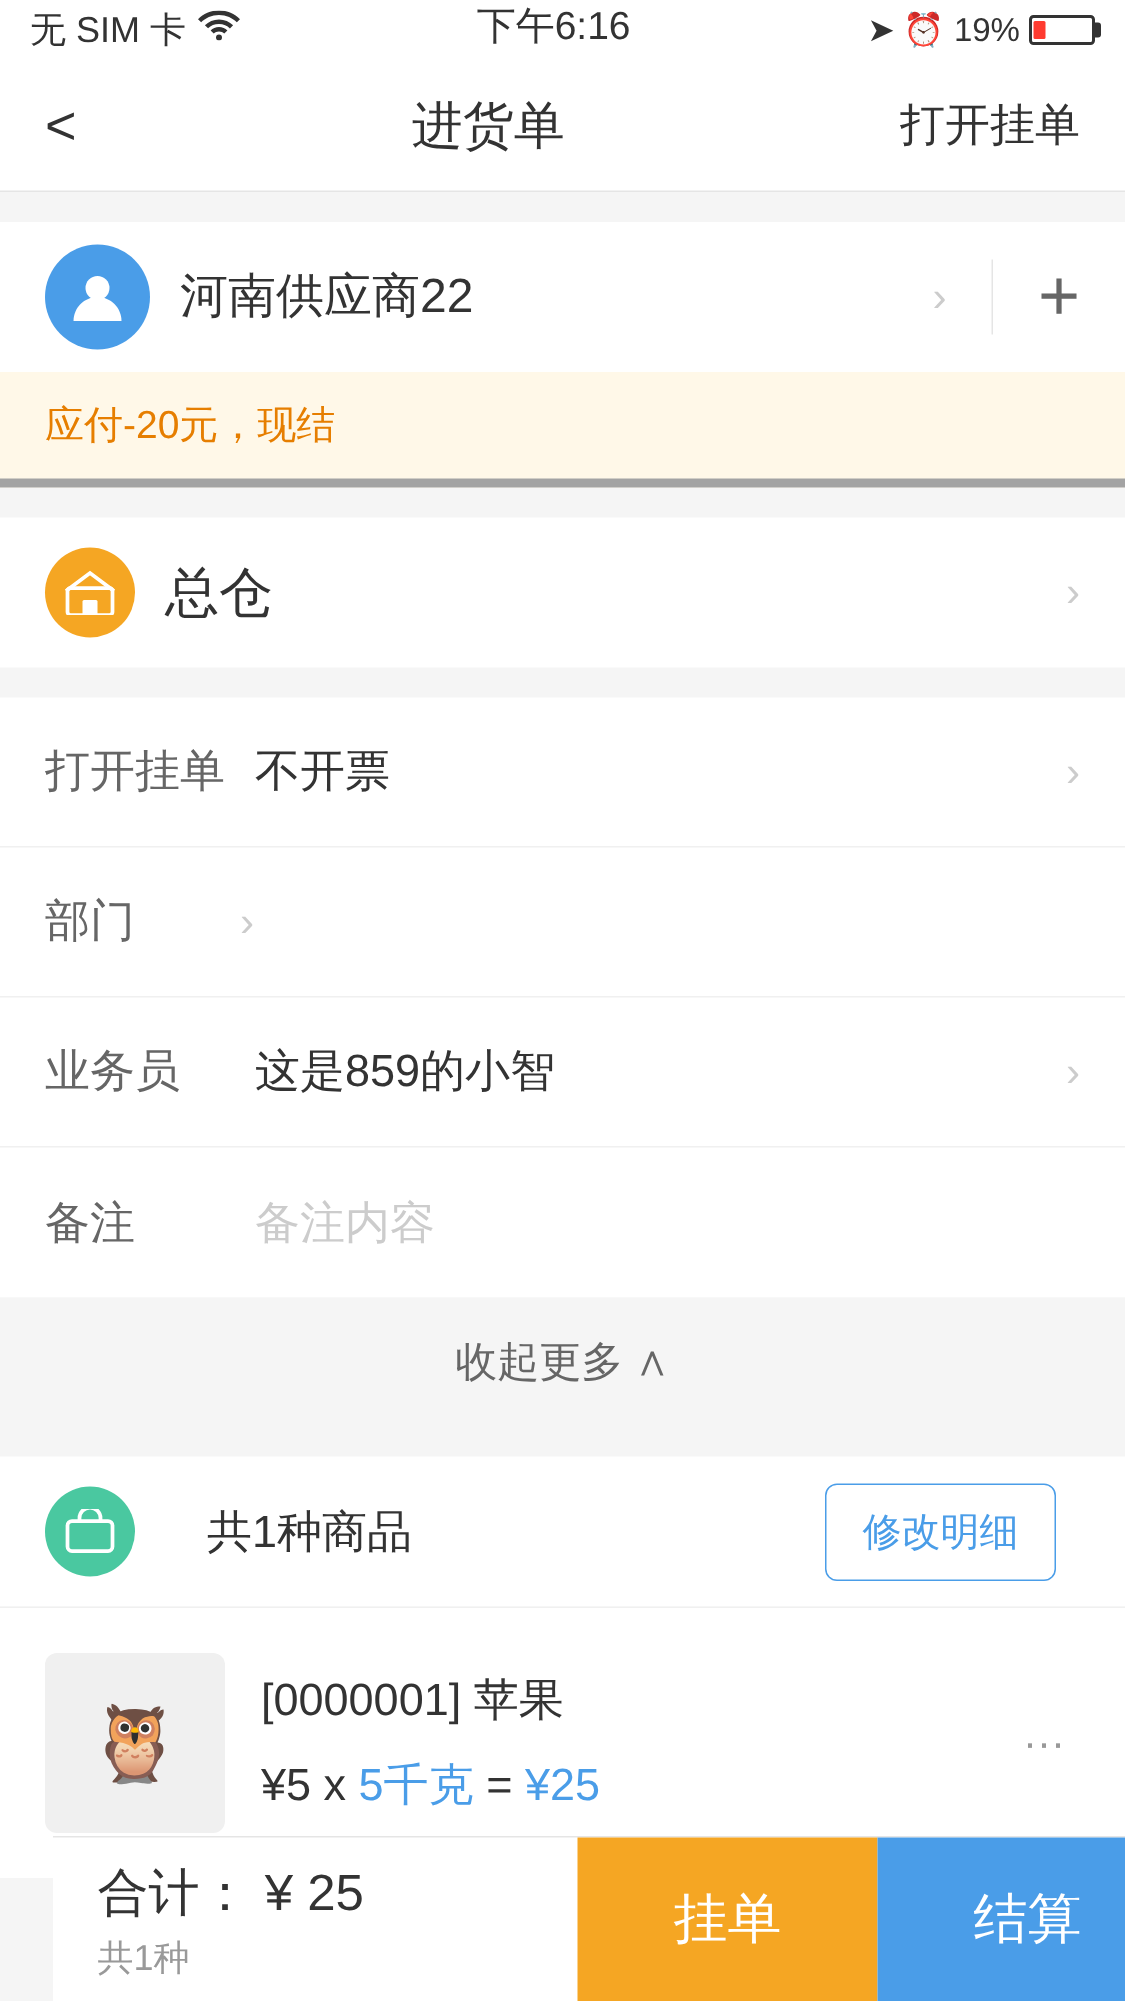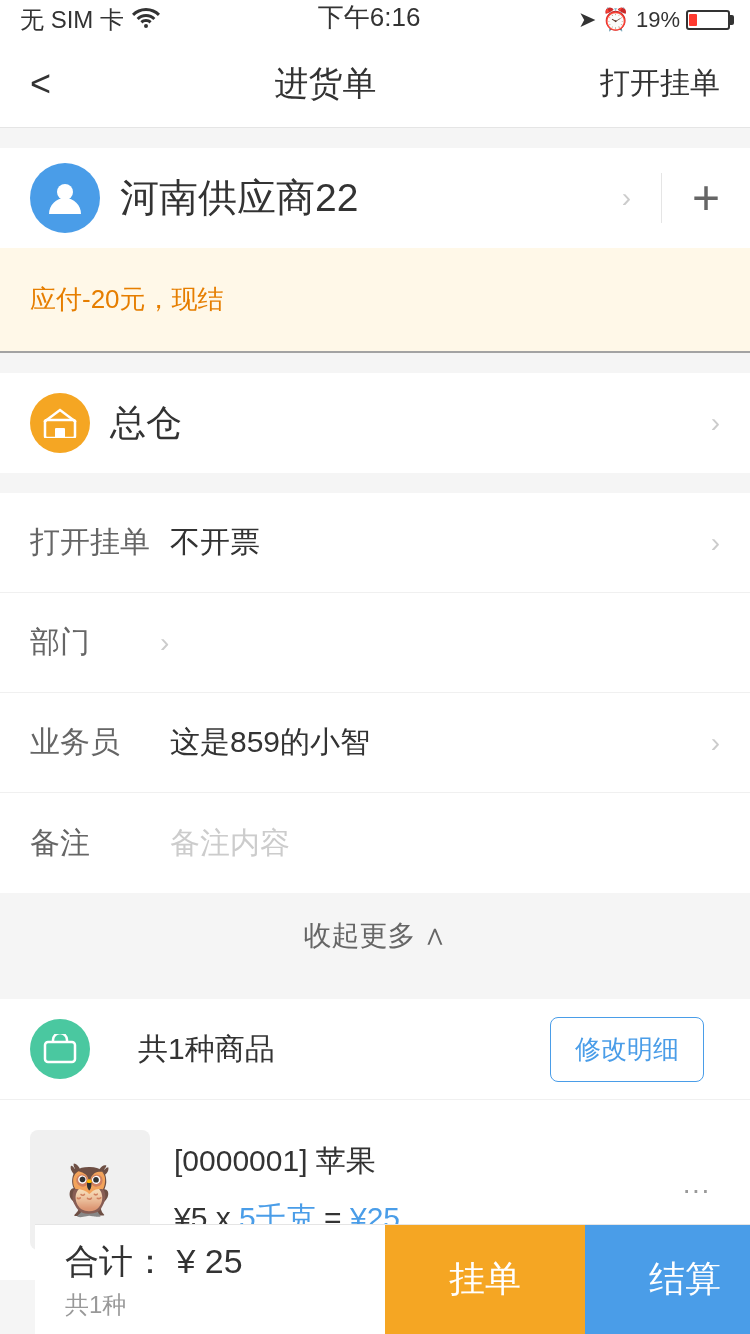--- a/index.html
+++ b/index.html
@@ -55,32 +55,32 @@
       display: flex;
       align-items: center;
       padding: 0 30px;
       height: 100px;
     }
     .supplier-avatar {
       width: 70px; height: 70px; border-radius: 50%; background: #4a9de8;
       display: flex; align-items: center; justify-content: center;
       color: #fff; font-size: 32px; margin-right: 20px; flex-shrink: 0;
     }
-    .supplier-name { flex: 1; font-size: 39px; color: #333; }
+    .supplier-name { flex: 1; font-size: 32px; color: #333; }
     .chevron-right { font-size: 28px; color: #ccc; margin-right: 0; }
     .supplier-divider { width: 1px; height: 50px; background: #e5e5e5; margin: 0 30px; }
     .add-btn { font-size: 48px; color: #666; cursor: pointer; line-height: 1; }
 
     
     .notice-bar {
       background: #fff8e8;
-      padding: 34px 30px;
+      padding: 18px 30px;
       font-size: 26px;
       color: #e67e00;
-      border-bottom: 2px solid #a3a3a3;
+      border-bottom: 6px solid #a3a3a3;
     }
 
     
     .warehouse-row {
       background: #fff;
       display: flex;
       align-items: center;
       padding: 0 30px;
       height: 100px;
       margin-top: 20px;

